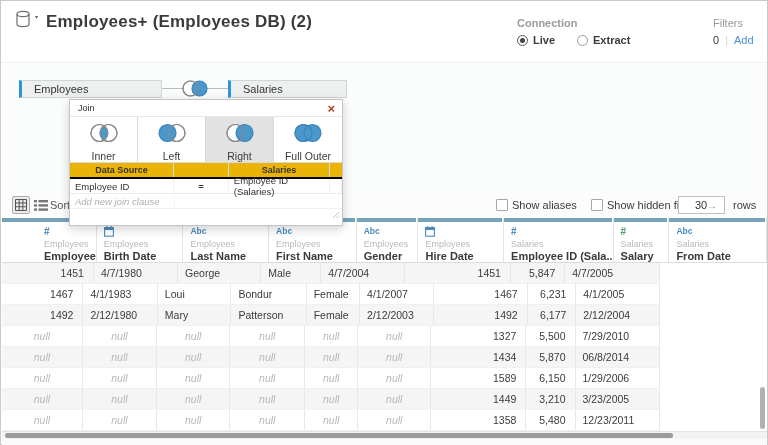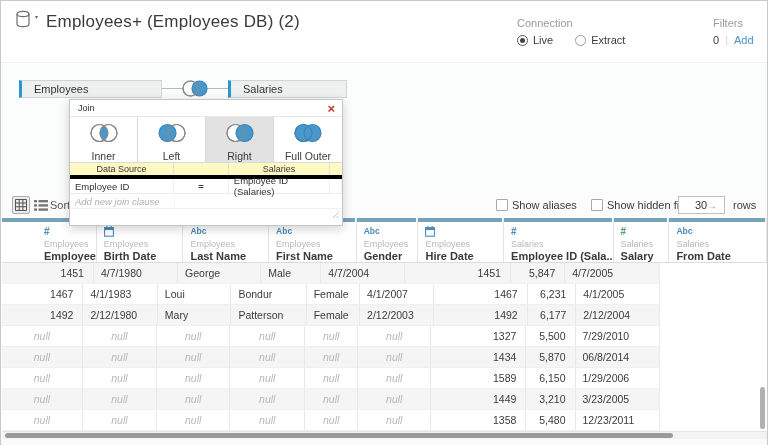--- a/index.html
+++ b/index.html
@@ -5,22 +5,22 @@
   * { box-sizing: border-box; margin: 0; padding: 0; }
   html,body { width:768px; height:445px; overflow:hidden; }
   body { font-family:"Liberation Sans", sans-serif; background:#fff; color:#4a4a4a; }
   .window { position:relative; width:768px; height:445px; border:1px solid #c9c9c9; background:#fff; }
 
   
   .topbar { position:absolute; top:0; left:0; width:766px; height:62px; background:#fff; border-bottom:1px solid #f0f0f0; }
   .title-wrap { position:absolute; left:14px; top:9px; display:flex; align-items:center; }
   .db-icon { display:inline-block; margin-right:3px; }
   .db-caret { font-size:6px; color:#666; position:relative; top:-5px; margin-right:8px; }
-  .page-title { font-size:17px; font-weight:400; color:#3b3b3b; letter-spacing:0.2px; }
-  .conn { position:absolute; left:516px; top:16px; }
+  .page-title { font-size:17px; font-weight:700; color:#3b3b3b; letter-spacing:0.2px; }
+  .conn { position:absolute; left:516px; top:16px;font-weight:bold; }
   .conn-label, .filters-label { font-size:11px; color:#9a9a9a; margin-bottom:5px; }
   .radio-row { display:flex; align-items:center; font-size:11px; color:#3b3b3b; }
   .radio { width:11px; height:11px; border-radius:50%; border:1px solid #9a9a9a; margin-right:5px; position:relative; background:#fff; }
   .radio.sel { border-color:#555; }
   .radio.sel::after { content:""; position:absolute; left:2px; top:2px; width:5px; height:5px; border-radius:50%; background:#444; }
   .radio-opt { display:flex; align-items:center; margin-right:22px; cursor:default; }
   .filters { position:absolute; left:712px; top:16px; }
   .filters-row { display:flex; align-items:center; font-size:11px; }
   .filters-count { color:#3b3b3b; }
   .filters-div { color:#d5d5d5; margin:0 6px; }
@@ -37,21 +37,21 @@
   
   .jdialog { position:absolute; left:68px; top:98px; width:274px; height:127px; background:#fff; border:1px solid #c5c5c5; box-shadow:0 3px 10px rgba(0,0,0,0.18); z-index:20; }
   .jtitlebar { height:17px; position:relative; border-bottom:1px solid #e7e7e7; }
   .jtitle { position:absolute; left:8px; top:3px; font-size:9px; color:#333; }
   .jclose { position:absolute; right:7px; top:1px; font-size:13px; font-weight:bold; color:#c0392b; cursor:pointer; line-height:15px; }
   .jtypes { display:flex; height:46px; border-bottom:1px solid #d9d9d9; }
   .jopt { width:68.5px; border-right:1px solid #d9d9d9; display:flex; flex-direction:column; align-items:center; padding-top:3px; cursor:pointer; background:#fff; }
   .jopt:last-child { border-right:none; }
   .jopt.sel { background:#e2e2e2; }
   .jlabel { font-size:10.5px; color:#3b3b3b; margin-top:0px; }
-  .jclause-hdr { display:flex; height:16px; background:#fef9c3; border-bottom:4px solid #000000; font-size:9px; font-weight:normal; color:#333; }
+  .jclause-hdr { display:flex; height:16px; background:#eab308; border-bottom:2px solid #000000; font-size:9px; font-weight:bold; color:#333; }
   .jc-col { border-right:1px solid #dcdcdc; display:flex; align-items:center; justify-content:center; }
   .jc1 { width:105px; } .jc2 { width:55px; } .jc3 { width:102px; } .jc4 { width:12px; border-right:none; }
   .jclause-row { display:flex; height:15px; font-size:9.5px; color:#333; border-bottom:1px solid #ececec; }
   .jr-col { border-right:1px solid #f0f0f0; display:flex; align-items:center; padding-left:5px; }
   .jr-col.ctr { justify-content:center; padding-left:0; font-weight:bold; }
   .jadd-row { display:flex; height:15px; border-bottom:1px solid #f0f0f0; }
   .jadd { font-size:9.5px; font-style:italic; color:#b0b0b0; padding-left:5px; display:flex; align-items:center; width:105px; border-right:1px solid #f4f4f4; }
   .jgrip { position:absolute; right:2px; bottom:2px; }
 
   

